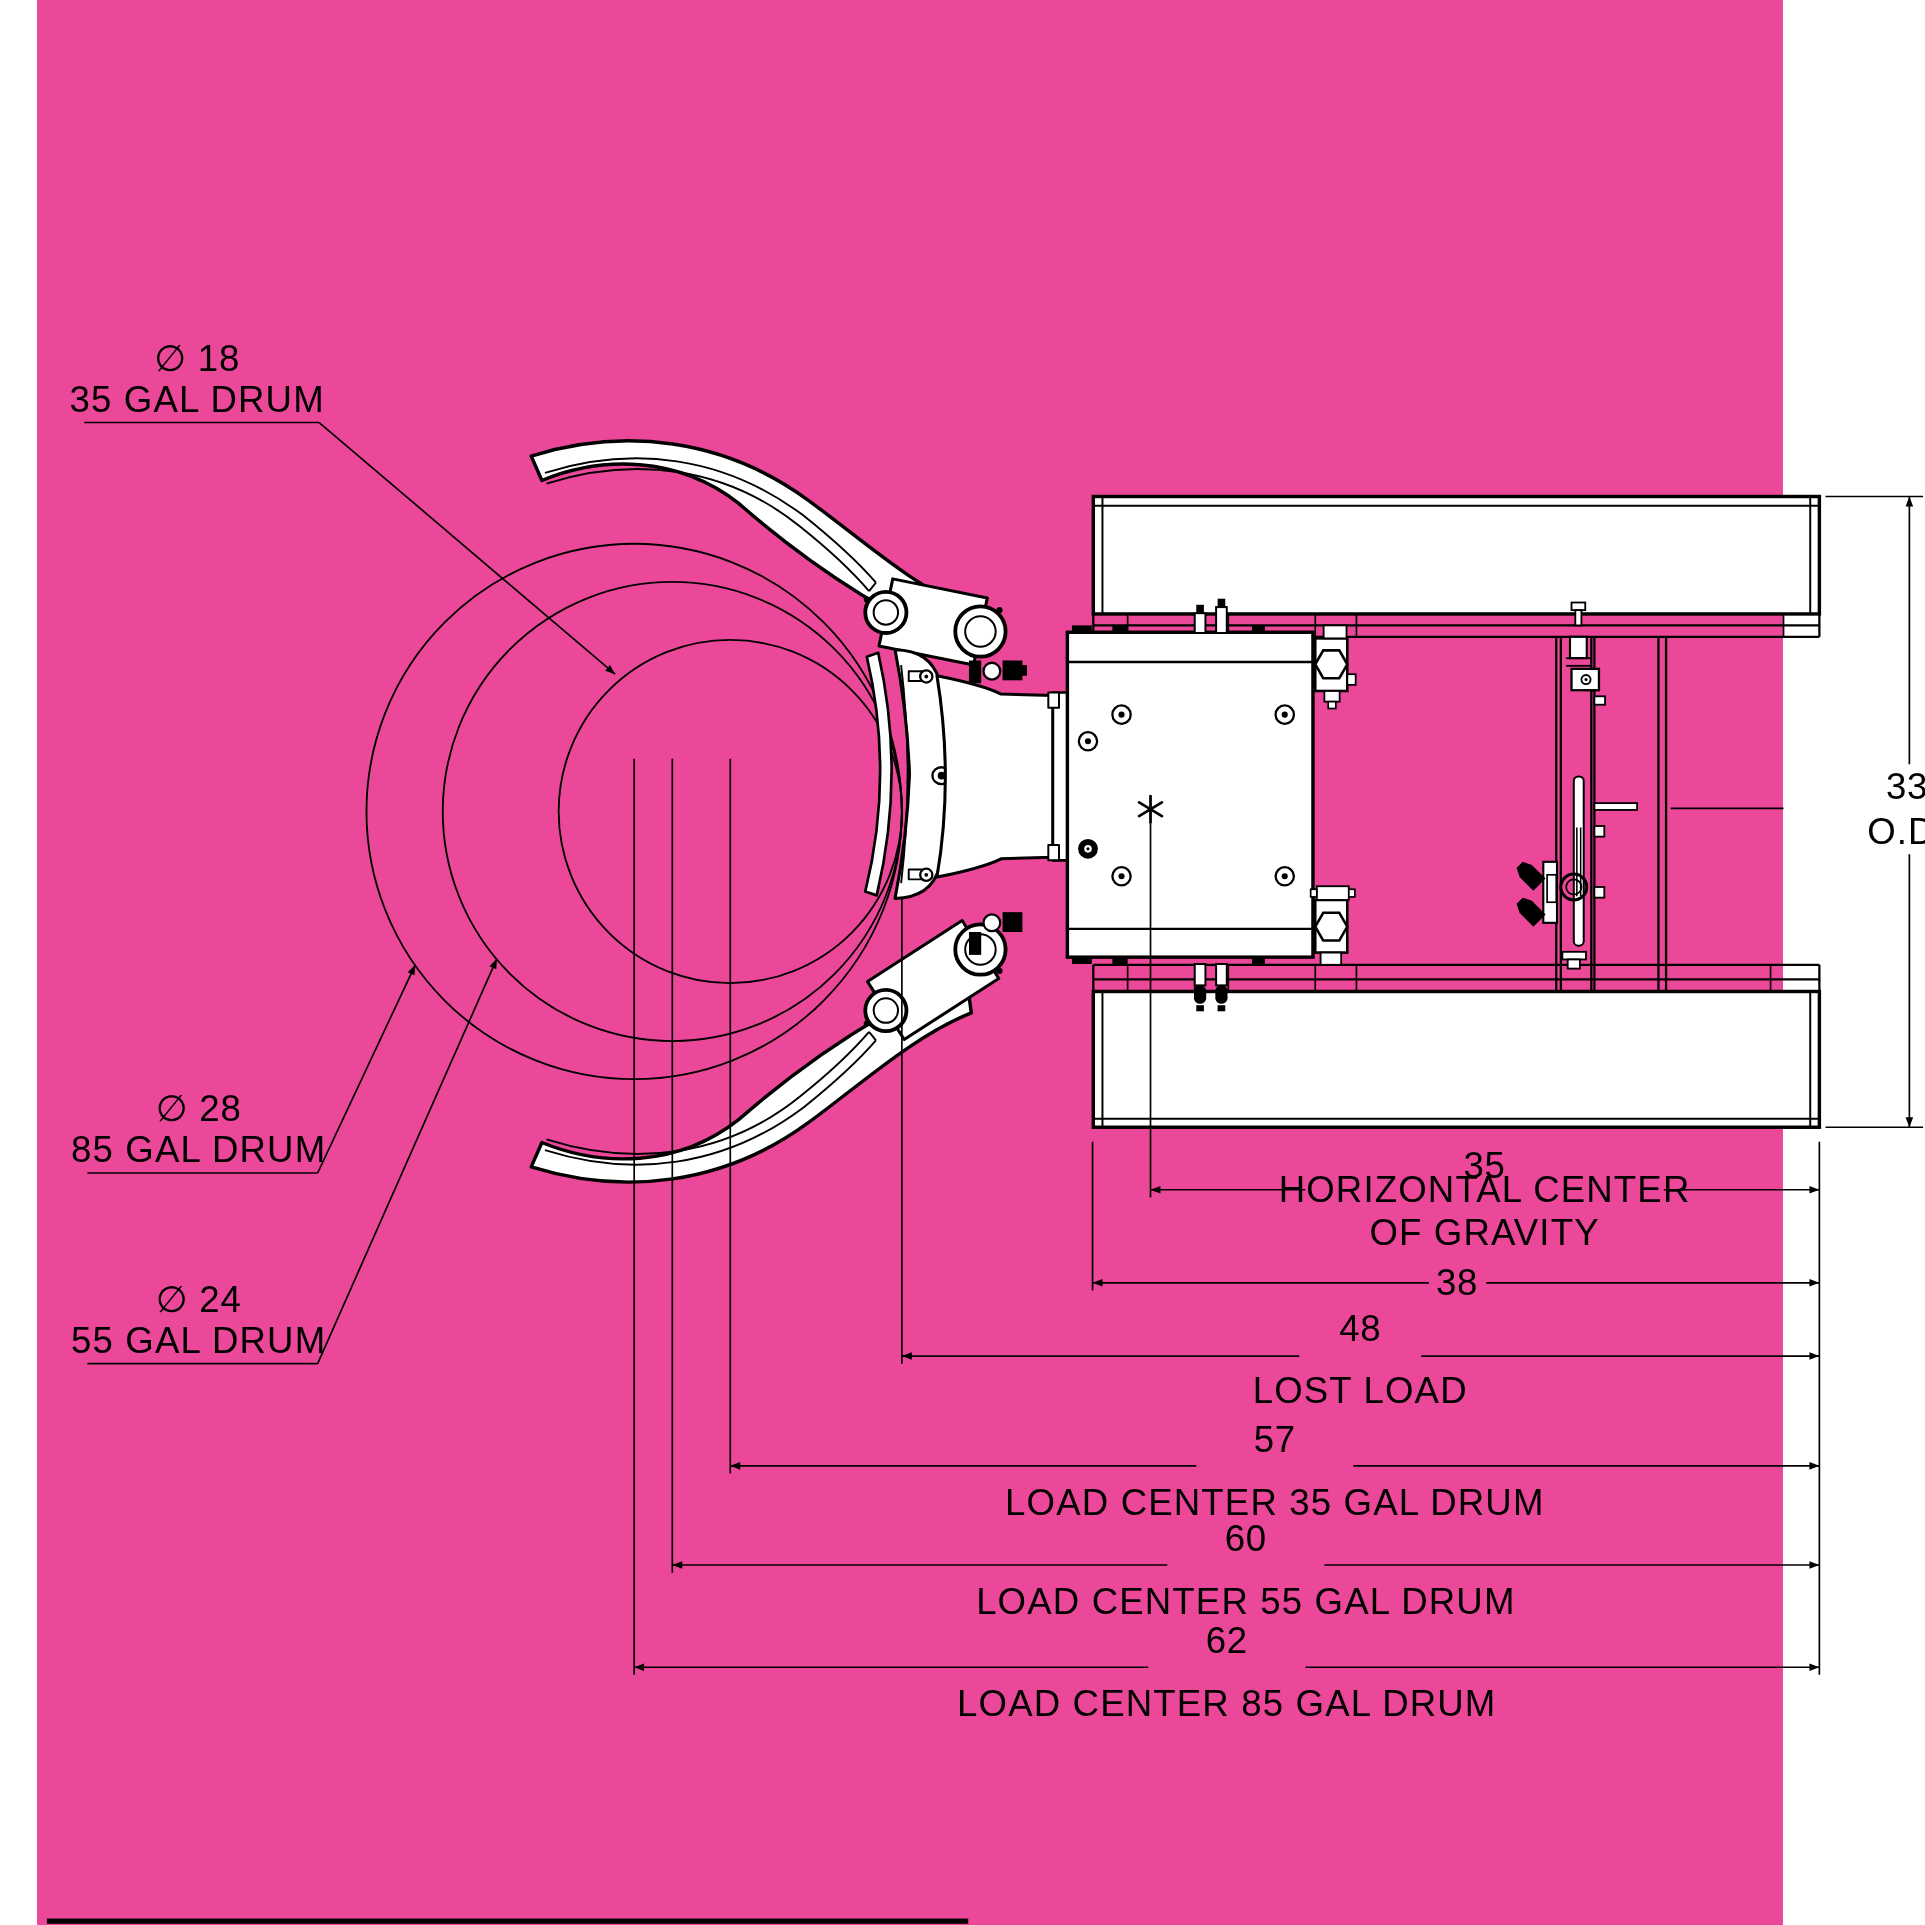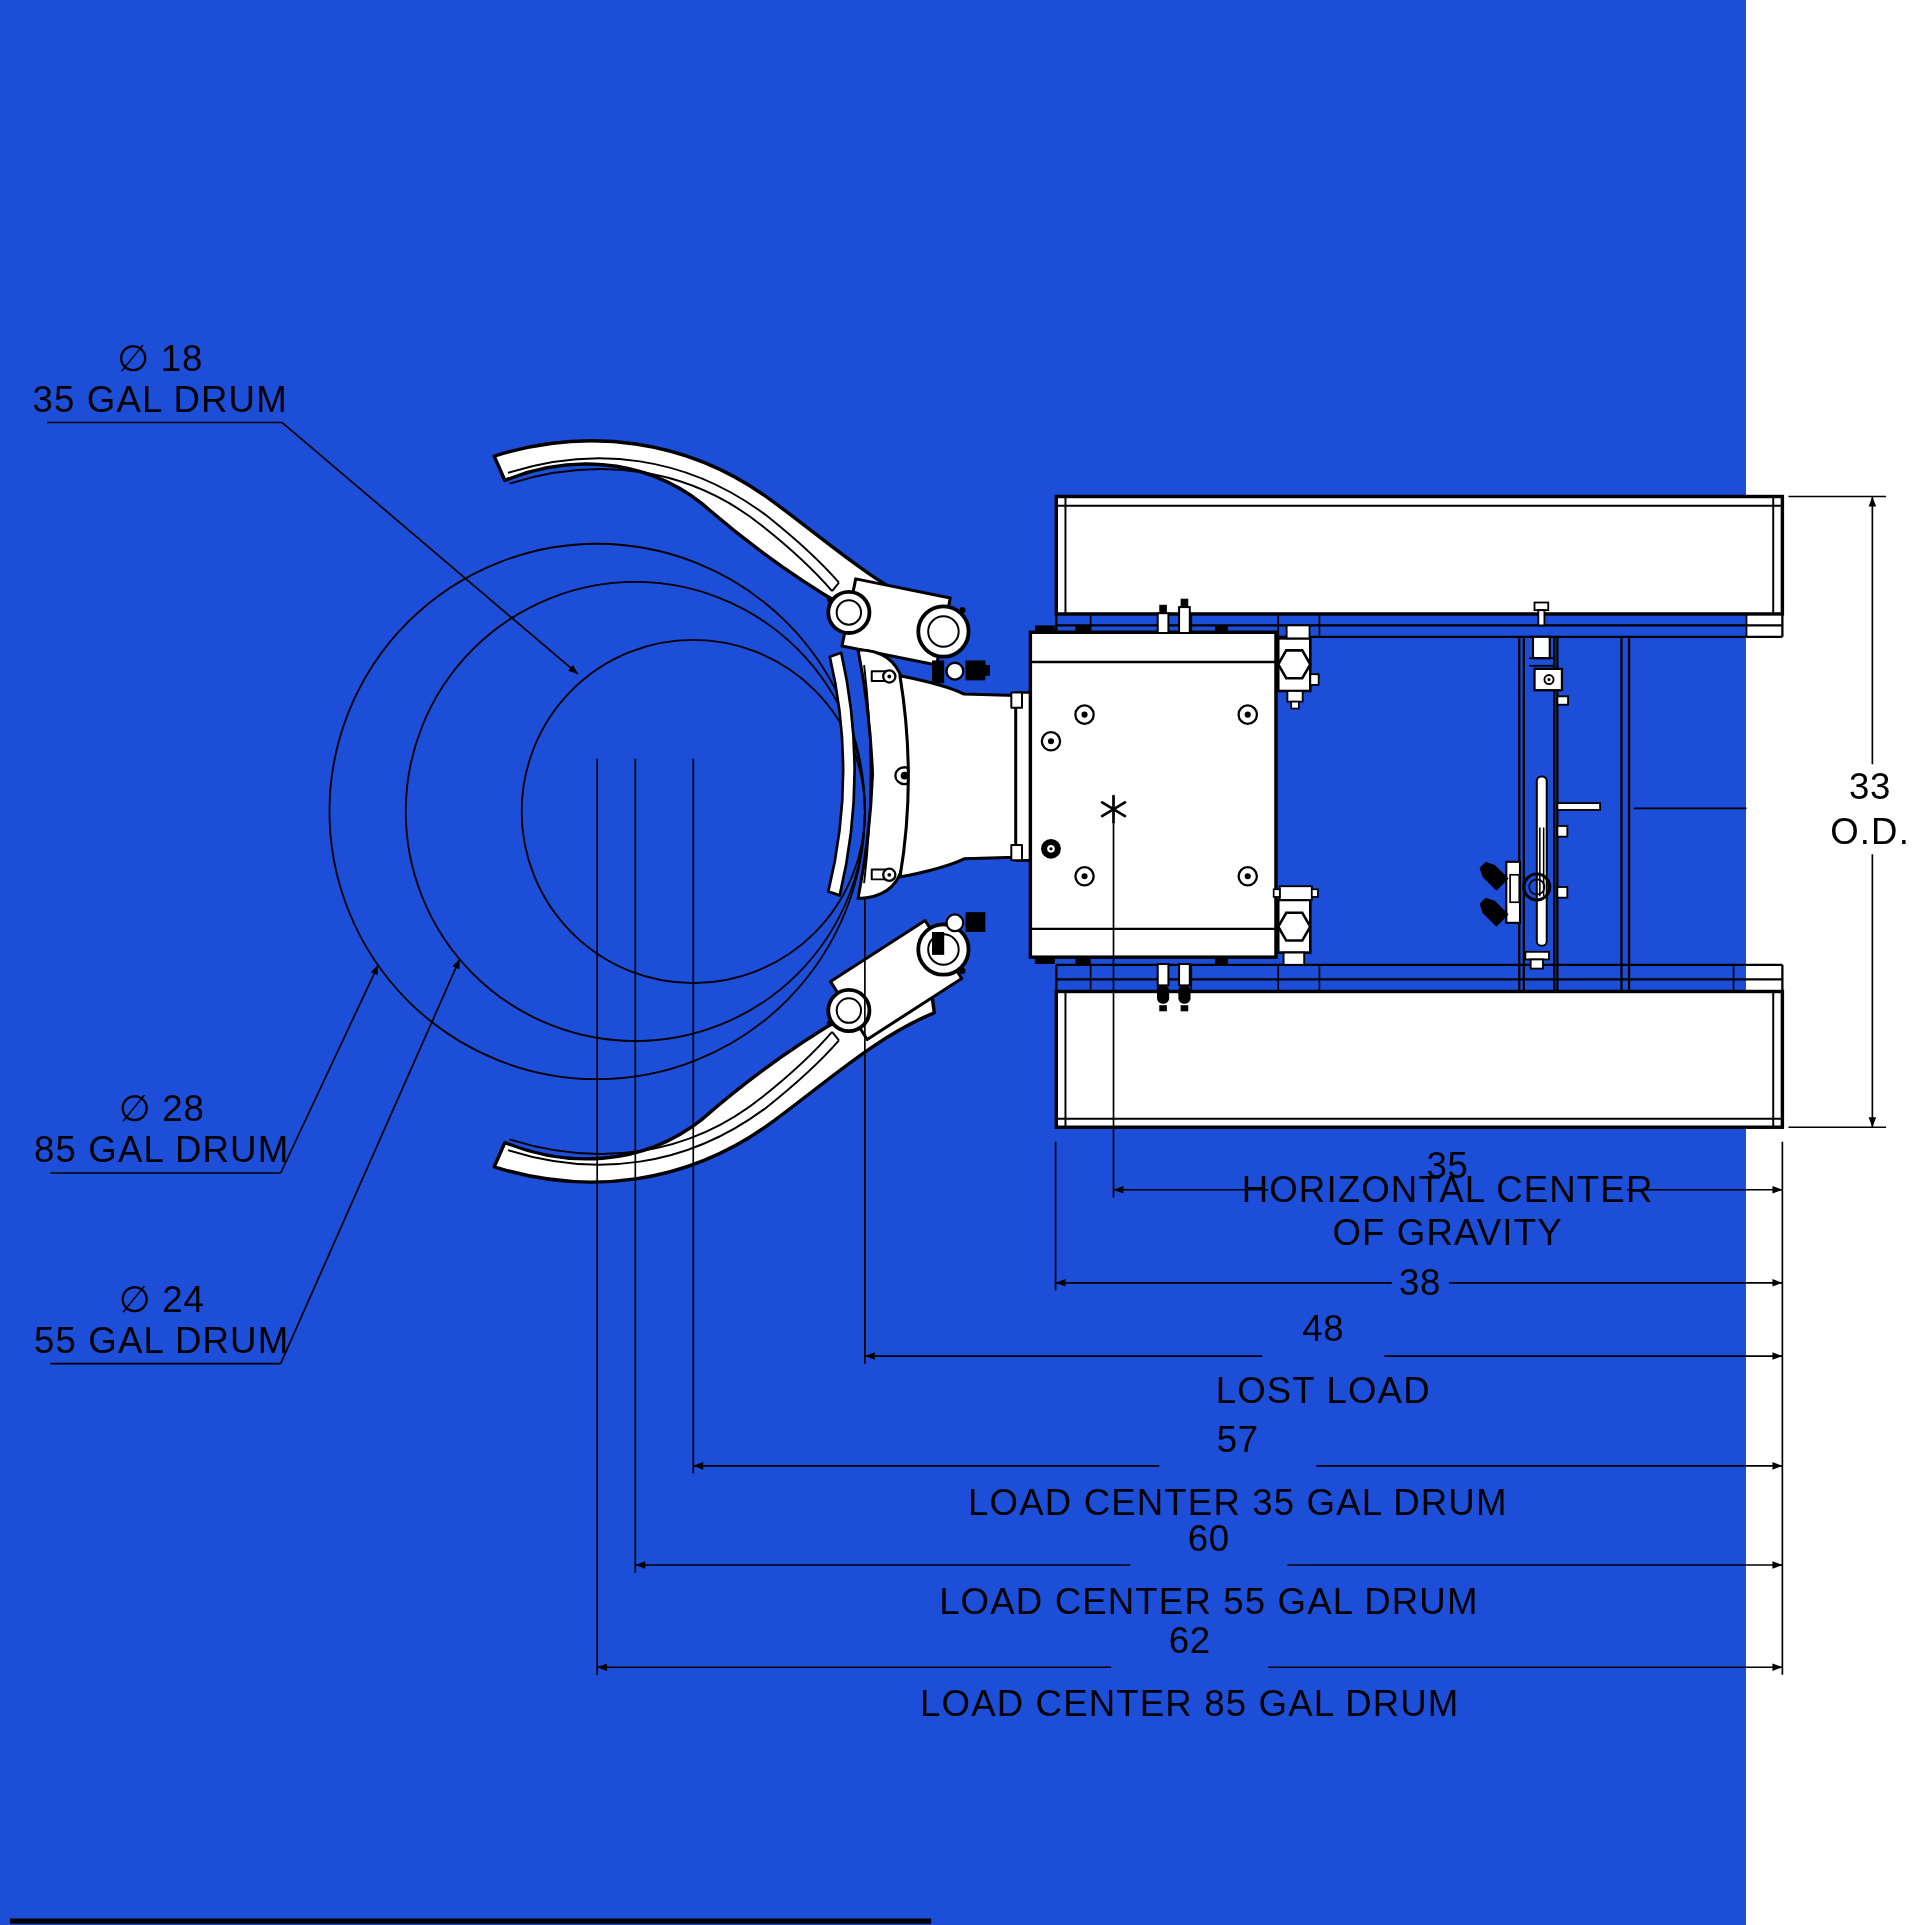--- a/index.html
+++ b/index.html
@@ -1,17 +1,17 @@
 <!DOCTYPE html>
 <html style="font-size:12.2px"><head>
 <meta charset="utf-8">
 <style>
   html,body{margin:0;padding:0;background:#ffffff;}
   body{width:1925px;height:1925px;font-family:"Liberation Sans",sans-serif;}
-  .sheet{position:relative;width:1746px;height:1925px;background:#1d4ed8;}
+  .sheet{position:relative;width:1746px;height:1925px;background:#ec4899;margin-left:37px;}
   svg{display:block;}
   .dimtxt{font-family:"Liberation Sans",sans-serif;font-size:48px;fill:#000;text-anchor:middle;letter-spacing:1.5px;}
   .numtxt{font-family:"Liberation Sans",sans-serif;font-size:48px;fill:#000;text-anchor:middle;letter-spacing:1px;}
 </style>
 </head>
 <body>
 
 <div class="sheet">
 <svg width="1925" height="1925" viewBox="0 0 2524 2524">
   <defs>

